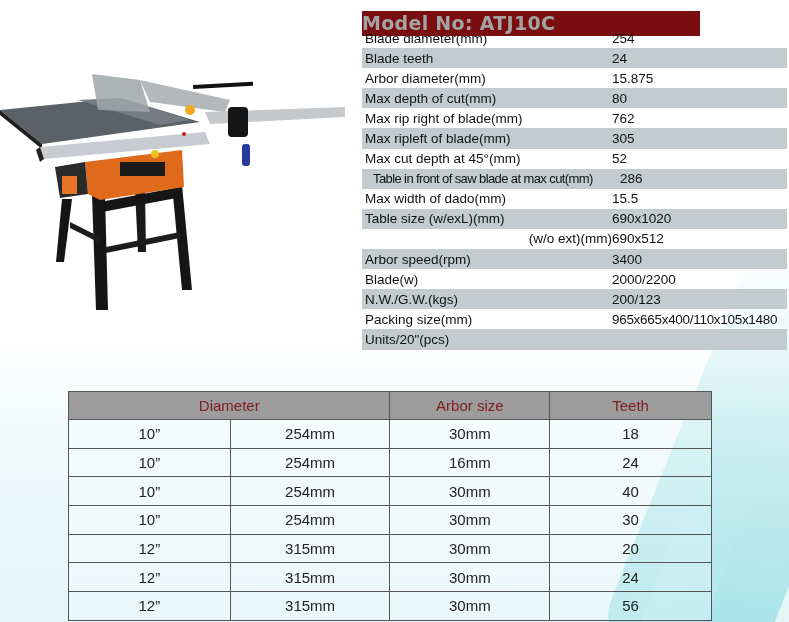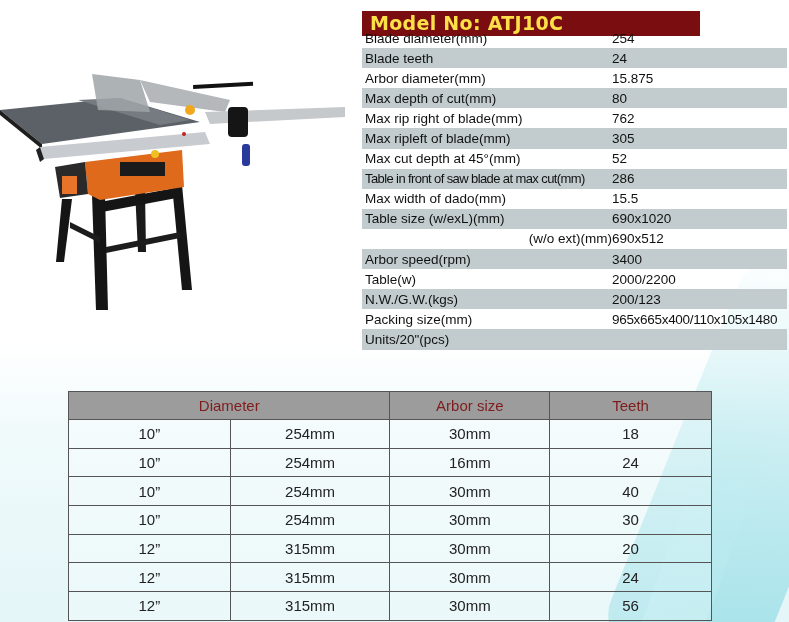--- a/index.html
+++ b/index.html
@@ -21,29 +21,29 @@
     transform: rotate(20deg);
   }
 
   
   .product-photo { position: absolute; left: 0; top: 62px; width: 360px; height: 260px; }
 
   
   .model-bar {
     position: absolute; left: 362px; top: 11px; width: 338px; height: 25px;
     background: #7a0d0f;
-    color: #fde047; font-weight: bold; font-size: 19px; letter-spacing: 0.3px;
-    padding-left: 8px; line-height: 25px;
+    color: #a3a3a3; font-weight: bold; font-size: 19px; letter-spacing: 0.3px;
+    padding-left: 0; line-height: 25px;
     font-family: "DejaVu Sans", sans-serif;
   }
   .spec-table { position: absolute; left: 362px; top: 28px; width: 425px; }
   .spec-row { display: flex; height: 20.1px; align-items: center; font-size: 13.5px; color: #111; }
   .spec-row.alt { background: #c2ccce; }
   .spec-label { width: 250px; padding-left: 3px; white-space: nowrap; }
-  .spec-label.condensed { letter-spacing: -0.6px; font-size: 13px; }
+  .spec-label.condensed { letter-spacing: -0.6px; font-size: 13px; margin-left: 8px; }
   .spec-label.indent { padding-left: 70px; text-align: right; }
   .spec-value { flex: 1; white-space: nowrap; }
   .spec-value.tight { letter-spacing: -0.3px; }
 
   
   .blade-table {
     position: absolute; left: 68px; top: 391px; width: 644px;
     border-collapse: collapse; font-size: 15px; color: #222;
   }
   .blade-table th {
@@ -141,21 +141,21 @@
   </div>
   <div class="spec-row">
     <span class="spec-label indent">(w/o ext)(mm)</span>
     <span class="spec-value">690x512</span>
   </div>
   <div class="spec-row alt">
     <span class="spec-label">Arbor speed(rpm)</span>
     <span class="spec-value">3400</span>
   </div>
   <div class="spec-row">
-    <span class="spec-label">Table(w)</span>
+    <span class="spec-label">Blade(w)</span>
     <span class="spec-value">2000/2200</span>
   </div>
   <div class="spec-row alt">
     <span class="spec-label">N.W./G.W.(kgs)</span>
     <span class="spec-value">200/123</span>
   </div>
   <div class="spec-row">
     <span class="spec-label">Packing size(mm)</span>
     <span class="spec-value tight">965x665x400/110x105x1480</span>
   </div>

